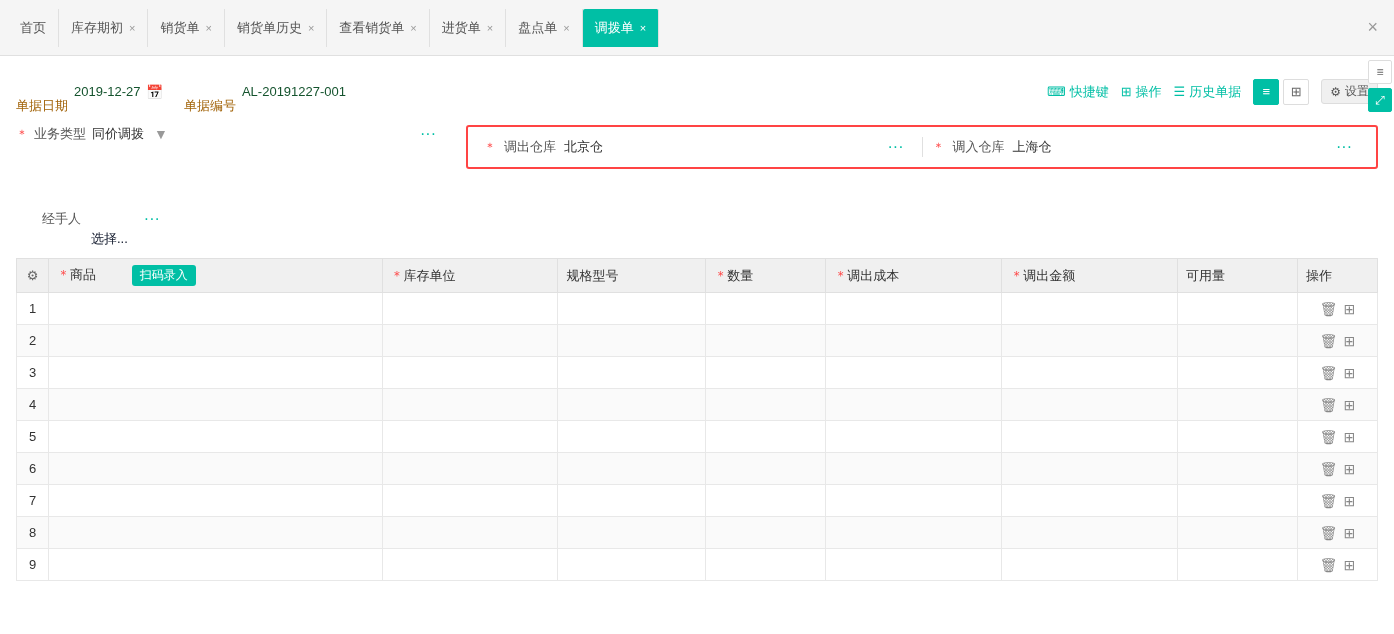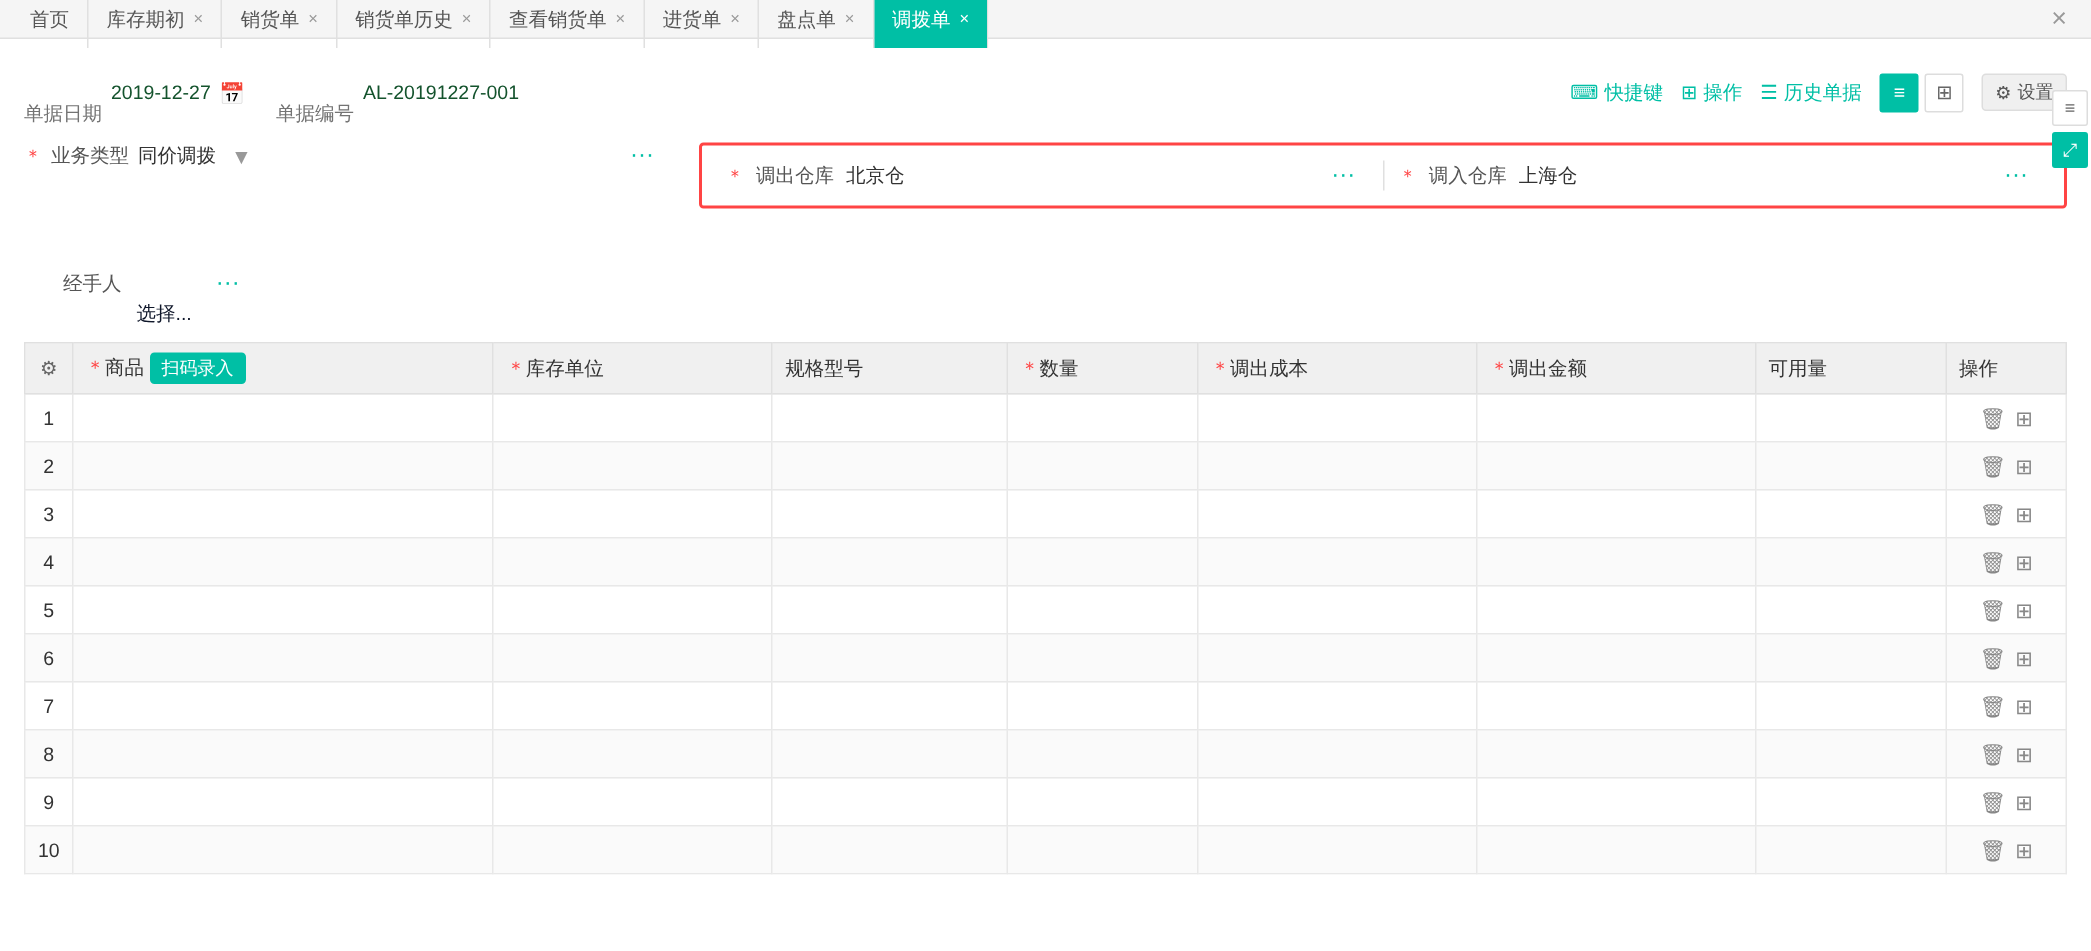--- a/index.html
+++ b/index.html
@@ -1,37 +1,37 @@
 <!DOCTYPE html>
 <html><head>
   <meta charset="utf-8">
   <style>
     * { box-sizing: border-box; margin: 0; padding: 0; }
     body { font-family: 'Microsoft YaHei', sans-serif; font-size: 13px; color: #333; background: #fff; overflow: hidden; }
     
     
     .tab-bar {
       display: flex; align-items: center; background: #f5f5f5; border-bottom: 1px solid #e0e0e0;
-      height: 26px; padding: 0 8px; position: relative;
+      height: 56px; padding: 0 8px; position: relative;
     }
     .tab-item {
       display: flex; align-items: center; padding: 0 12px; height: 38px; cursor: pointer;
       color: #555; font-size: 13px; white-space: nowrap; border-right: 1px solid #e0e0e0;
     }
     .tab-item.active {
       background: #00bfa5; color: #fff; border-radius: 2px 2px 0 0;
     }
     .tab-item .close-icon { margin-left: 6px; font-size: 11px; color: #999; cursor: pointer; }
     .tab-item.active .close-icon { color: #fff; }
     .tab-close-app { margin-left: auto; font-size: 18px; color: #999; cursor: pointer; padding: 0 8px; }
     
     
     .content { padding: 12px 16px; }
     .form-field { display: flex; align-items: center; gap: 6px; font-size: 13px; }
-    .form-field label { color: #737373; margin-top: 29px; }
+    .form-field label { color: #a16207; margin-top: 29px; }
     .form-field .value { color: #14532d; font-weight: 500; }
     .calendar-icon { color: #00bfa5; cursor: pointer; font-size: 14px; }
     .form-header-right { display: flex; align-items: center; gap: 12px; color: #00bfa5; font-size: 13px; }
     .form-header-right span { cursor: pointer; display: flex; align-items: center; gap: 4px; }
     .toolbar-icons { display: flex; gap: 4px; }
     .toolbar-icon-btn {
       width: 26px; height: 26px; border: 1px solid #ddd; border-radius: 2px;
       display: flex; align-items: center; justify-content: center; cursor: pointer; color: #666;
     }
     .toolbar-icon-btn.active { background: #00bfa5; color: #fff; border-color: #00bfa5; }
@@ -66,21 +66,21 @@
       text-align: left; font-weight: normal; white-space: nowrap; color: #333;
     }
     .data-table td {
       border: 1px solid #e8e8e8; padding: 6px 8px; height: 32px; color: #333;
     }
     .data-table tr:nth-child(even) td { background: #fafafa; }
     .data-table .subtotal-row td { background: #fff8e1; }
     .required-col { color: #f44; }
     .scan-btn {
       background: #00bfa5; color: #fff; border: none; border-radius: 3px;
-      padding: 2px 8px; font-size: 12px; cursor: pointer;
+      padding: 2px 8px; font-size: 12px; cursor: pointer; margin-left: 32px;
     }
     .row-num { color: #999; text-align: center; }
     .op-icons { display: flex; gap: 6px; justify-content: center; }
     .op-icon { color: #888; cursor: pointer; font-size: 14px; }
     .gear-th { display: flex; align-items: center; justify-content: center; color: #666; }
     
     
     .table-wrap { overflow-x: auto; }
     
     
@@ -368,36 +368,20 @@
         <td></td>
         <td></td>
         <td></td>
         <td>
           <div class="op-icons">
             <span class="op-icon">🗑</span>
             <span class="op-icon">⊞</span>
           </div>
         </td>
       </tr>
-          <tr>
-        <td class="row-num">10</td>
-        <td></td>
-        <td></td>
-        <td></td>
-        <td></td>
-        <td></td>
-        <td></td>
-        <td></td>
-        <td>
-          <div class="op-icons">
-            <span class="op-icon">🗑</span>
-            <span class="op-icon">⊞</span>
-          </div>
-        </td>
-      </tr>
         </tbody>
     </table>
   </div>
 
 </div>
 
 <div class="side-panel">
   <div class="side-btn">≡</div>
   <div class="side-btn green">⤢</div>
 </div>

